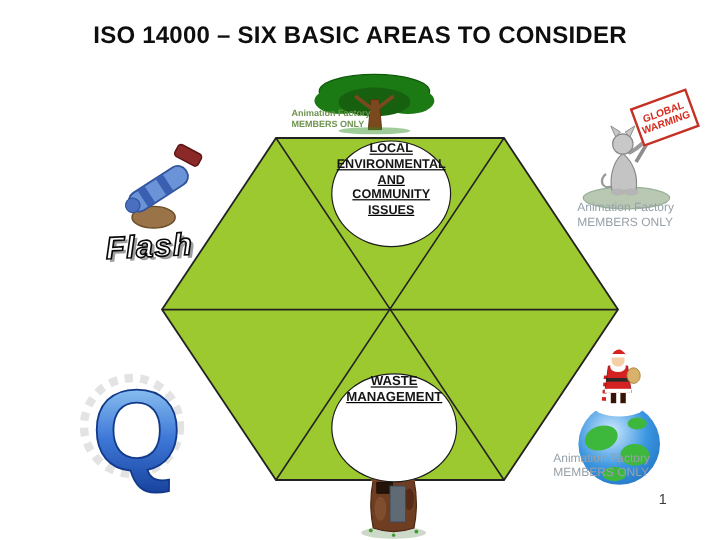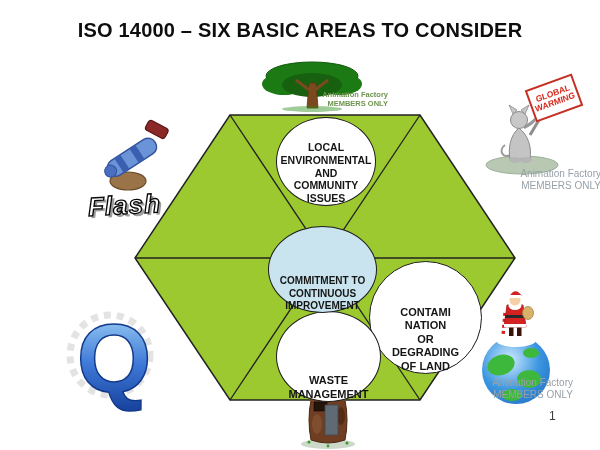--- a/index.html
+++ b/index.html
@@ -12,39 +12,39 @@
     font-size:20px; font-weight:bold; color:#0e0e0e; letter-spacing:.2px; z-index:6;
   }
   .layer { position:absolute; left:0; top:0; }
   svg { display:block; }
   .hex-svg { z-index:1; }
   .hex-line { stroke:#222222; stroke-width:1.3; }
   .hex-poly { stroke:#222222; stroke-width:1.5; }
 
   .circle {
     position:absolute; border:1.6px solid #1c1c1c; border-radius:50%;
-    background:#ffffff; display:flex; align-items:flex-end; justify-content:center; z-index:3;
+    background:#ffffff; display:flex; align-items:flex-start; justify-content:center; z-index:3;text-decoration:underline;
   }
   .circle .lbl {
     white-space:pre-line; text-align:center; font-weight:bold;
     font-size:11px; line-height:1.22; color:#151515;
   }
   .lbl-sm { font-size:10.5px !important; }
   .c-top    { left:276px; top:117px; width:98px;  height:87px; }
   .c-ul     { left:178px; top:169px; width:101px; height:103px; }
   .c-ur     { left:370px; top:163px; width:107px; height:107px; }
   .c-ll     { left:181px; top:263px; width:101px; height:103px; }
   .c-lr     { left:369px; top:261px; width:111px; height:111px; }
   .c-bottom { left:276px; top:311px; width:103px; height:89px; }
   .c-center { left:268px; top:226px; width:107px; height:85px; z-index:4; }
   .c-center .lbl { font-size:10px; }
 
   .clip { z-index:2; }
   .wm {
-    position:absolute; text-align:right; white-space:pre-line; z-index:5;
+    position:absolute; text-align:left; white-space:pre-line; z-index:5;
   }
   .wm-tree  { left:243px; top:90px;  width:145px; font-size:7.5px; line-height:1.25; color:#6f9450; font-weight:bold; }
   .wm-gray  { color:#97a1a9; font-size:10px; line-height:1.18; }
   .wm-cat   { left:481px; top:168px; width:120px; }
   .wm-globe { left:461px; top:377px; width:112px; }
 
   .warming-sign {
     position:absolute; left:529px; top:81px; width:46px; height:30px;
     background:#ffffff; border:2px solid #c53024; transform:rotate(-20deg);
     display:flex; align-items:center; justify-content:center; z-index:2;
@@ -78,35 +78,23 @@
     <line class="hex-line" x1="420" y1="115" x2="230" y2="400"></line>
   </svg>
 
   <div class="circle c-top">
     <div class="lbl lbl-sm">LOCAL
 ENVIRONMENTAL
 AND
 COMMUNITY
 ISSUES</div>
   </div>
-  <div class="circle c-lr">
-    <div class="lbl">CONTAMI
-NATION
-OR
-DEGRADING
-OF LAND</div>
-  </div>
   <div class="circle c-bottom">
     <div class="lbl">WASTE
 MANAGEMENT</div>
-  </div>
-  <div class="circle c-center" style="background-color: rgb(201, 228, 238);">
-    <div class="lbl">COMMITMENT TO
-CONTINUOUS
-IMPROVEMENT</div>
   </div>
 
   <svg class="layer clip" style="left:252px; top:60px;" width="120" height="52" viewBox="0 0 120 52">
     <ellipse cx="60" cy="16" rx="46" ry="14" fill="#1c7a14" stroke="#0f5a0a" stroke-width="1"></ellipse>
     <ellipse cx="32" cy="24" rx="22" ry="11" fill="#1c7a14"></ellipse>
     <ellipse cx="88" cy="24" rx="22" ry="11" fill="#1c7a14"></ellipse>
     <ellipse cx="60" cy="25" rx="30" ry="12" fill="#166010"></ellipse>
     <path d="M55 48 L57 23 L64 23 L66 48 Z" fill="#7a4a1e" stroke="#5a350f" stroke-width="0.8"></path>
     <path d="M57 30 L44 20 M63 30 L76 20" stroke="#7a4a1e" stroke-width="3" fill="none"></path>
     <ellipse cx="60" cy="49" rx="30" ry="3" fill="#2d8f1e" opacity="0.45"></ellipse>

